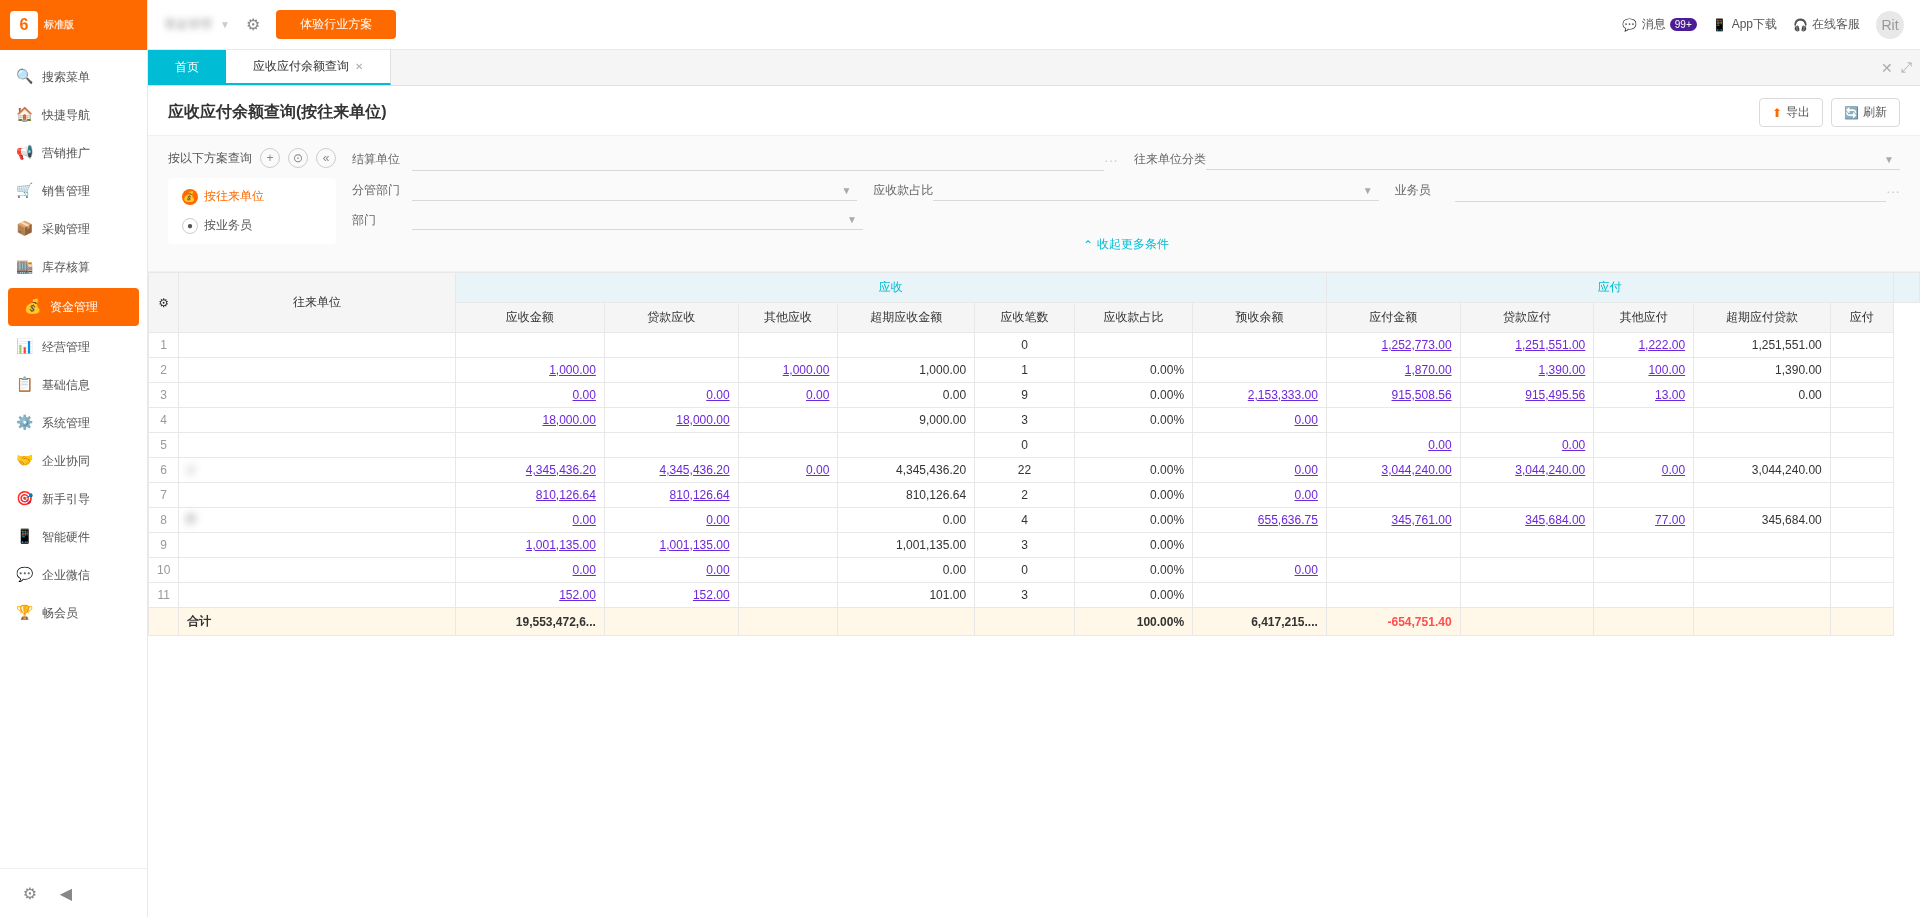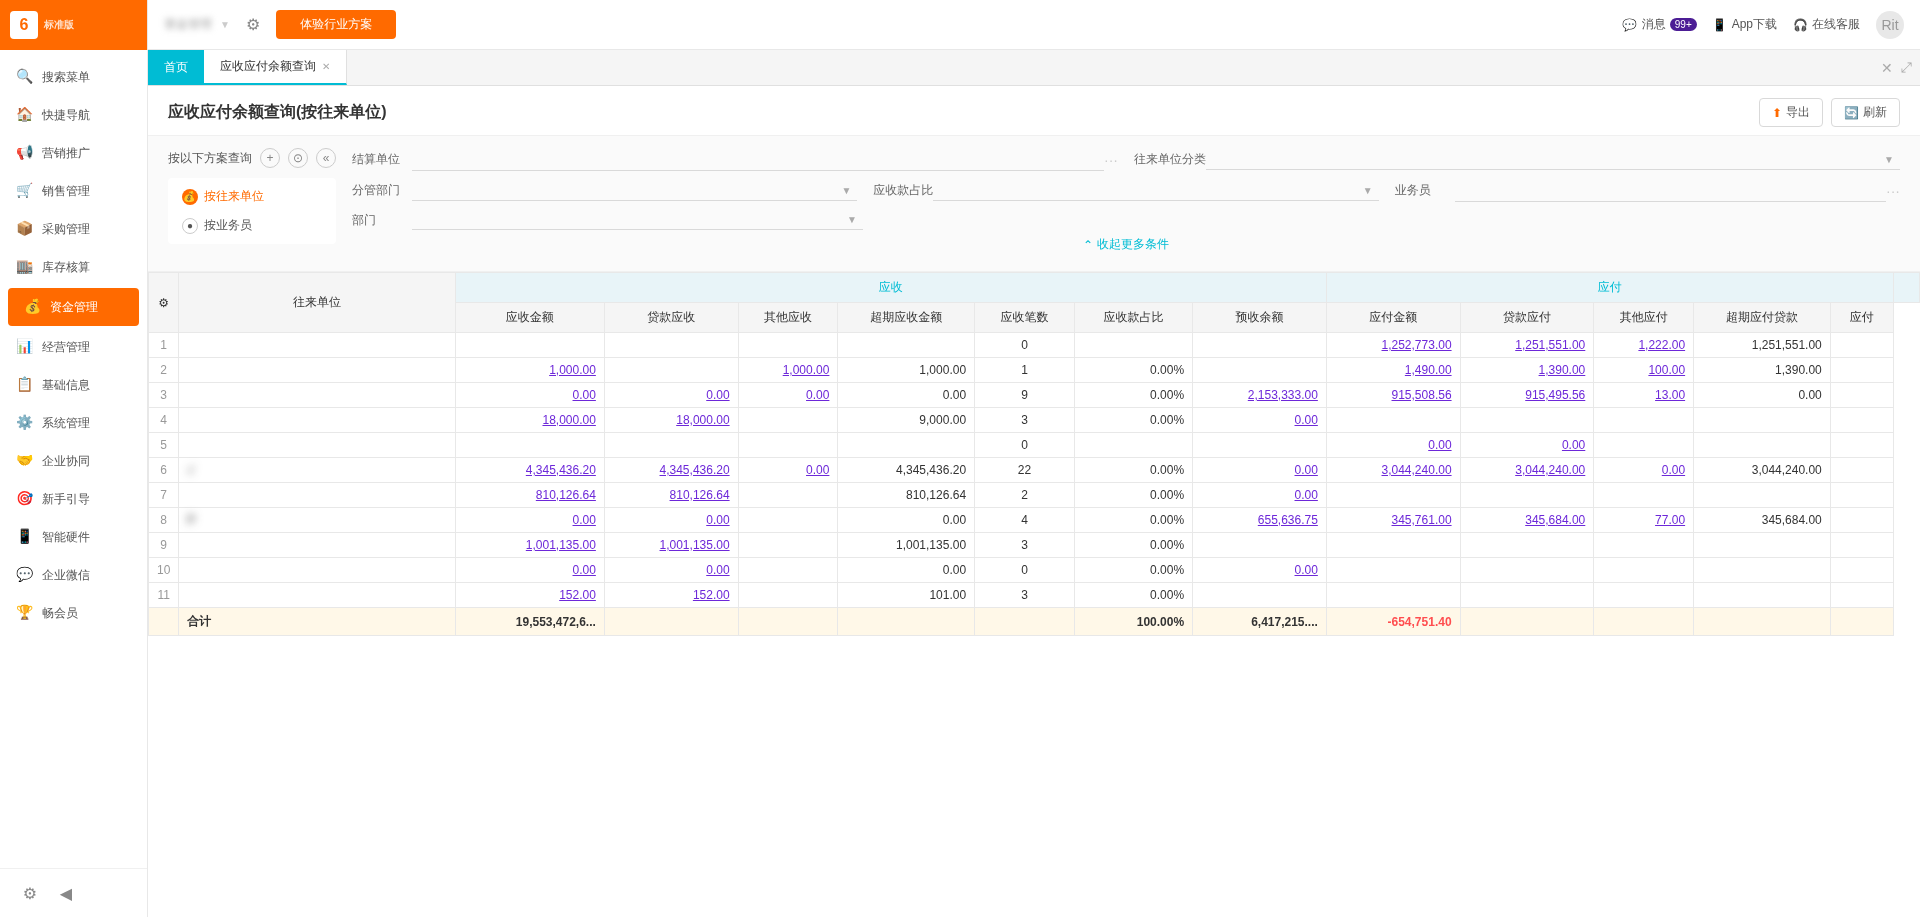--- a/index.html
+++ b/index.html
@@ -64,21 +64,21 @@
       display: flex; align-items: center; justify-content: center; font-size: 14px; color: #999;
     }
 
     
     .tabbar {
       position: fixed; left: 148px; top: 50px; right: 0; height: 36px;
       background: #f5f5f5; border-bottom: 1px solid #e0e0e0;
       display: flex; align-items: stretch; z-index: 99;
     }
     .tab {
-      display: flex; align-items: center; padding: 0 16px; cursor: pointer;
+      display: flex; align-items: center; padding: 0 27px; cursor: pointer;
       font-size: 12px; color: #666; border-right: 1px solid #e0e0e0;
       background: #f5f5f5;
     }
     .tab.active { background: #fff; color: #333; border-bottom: 2px solid #00bcd4; }
     .tab .tab-close { margin-left: 6px; color: #aaa; font-size: 10px; cursor: pointer; }
     .tab-home { background: #00bcd4; color: #fff; border: none; }
 
     
     .main {
       position: fixed; left: 148px; top: 86px; right: 0; bottom: 0;
@@ -445,21 +445,21 @@
             <tr>
               <td class="row-num text-center">2</td>
               <td class="text-left blurred">&nbsp;&nbsp;&nbsp;&nbsp;&nbsp;&nbsp;&nbsp;&nbsp;&nbsp;&nbsp;&nbsp;&nbsp;&nbsp;&nbsp;&nbsp;&nbsp;&nbsp;&nbsp;&nbsp;&nbsp;&nbsp;&nbsp;&nbsp;&nbsp;&nbsp;&nbsp;&nbsp;&nbsp;&nbsp;&nbsp;</td>
               <td><span class="underline">1,000.00</span></td>
               <td></td>
               <td><span class="underline">1,000.00</span></td>
               <td>1,000.00</td>
               <td class="text-center">1</td>
               <td>0.00%</td>
               <td></td>
-              <td><span class="underline">1,490.00</span></td>
+              <td><span class="underline">1,870.00</span></td>
               <td><span class="underline">1,390.00</span></td>
               <td><span class="underline">100.00</span></td>
               <td>1,390.00</td>
               <td></td>
             </tr>
             <tr>
               <td class="row-num text-center">3</td>
               <td class="text-left blurred">&nbsp;&nbsp;&nbsp;&nbsp;&nbsp;&nbsp;&nbsp;&nbsp;&nbsp;&nbsp;&nbsp;&nbsp;&nbsp;&nbsp;&nbsp;&nbsp;&nbsp;&nbsp;&nbsp;&nbsp;&nbsp;&nbsp;&nbsp;&nbsp;&nbsp;&nbsp;&nbsp;&nbsp;&nbsp;&nbsp;</td>
               <td><span class="underline">0.00</span></td>
               <td><span class="underline">0.00</span></td>

